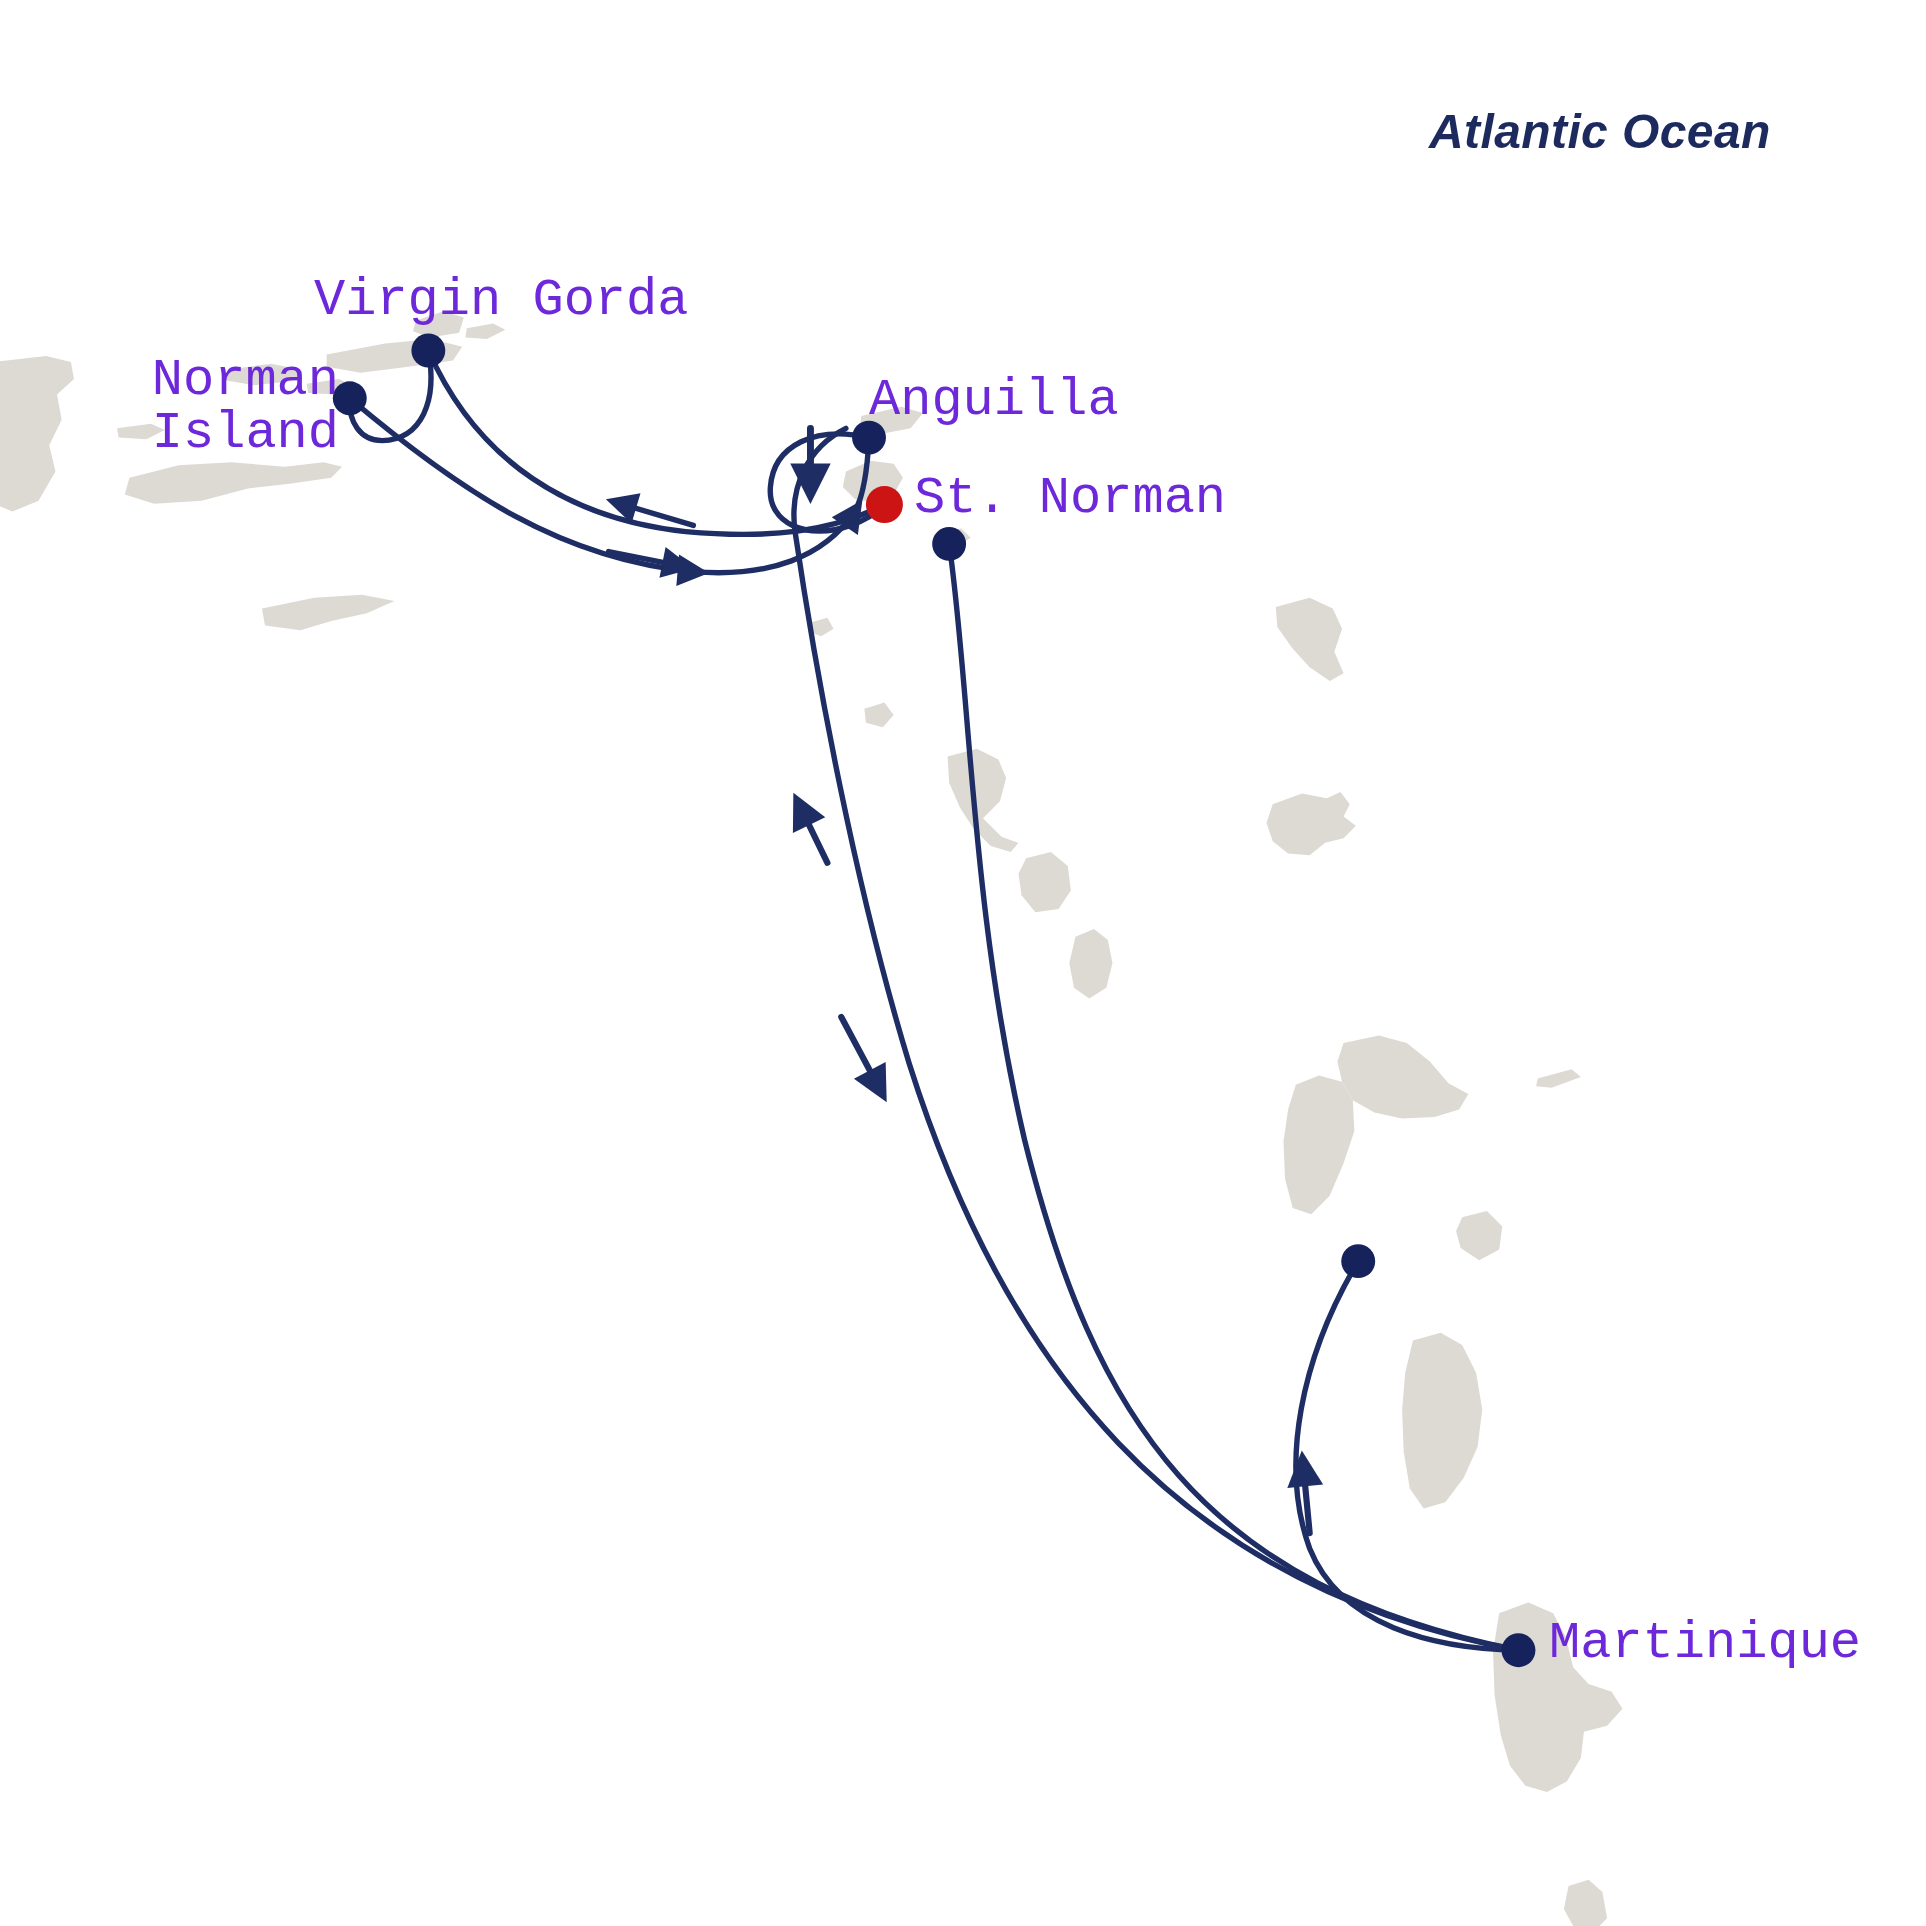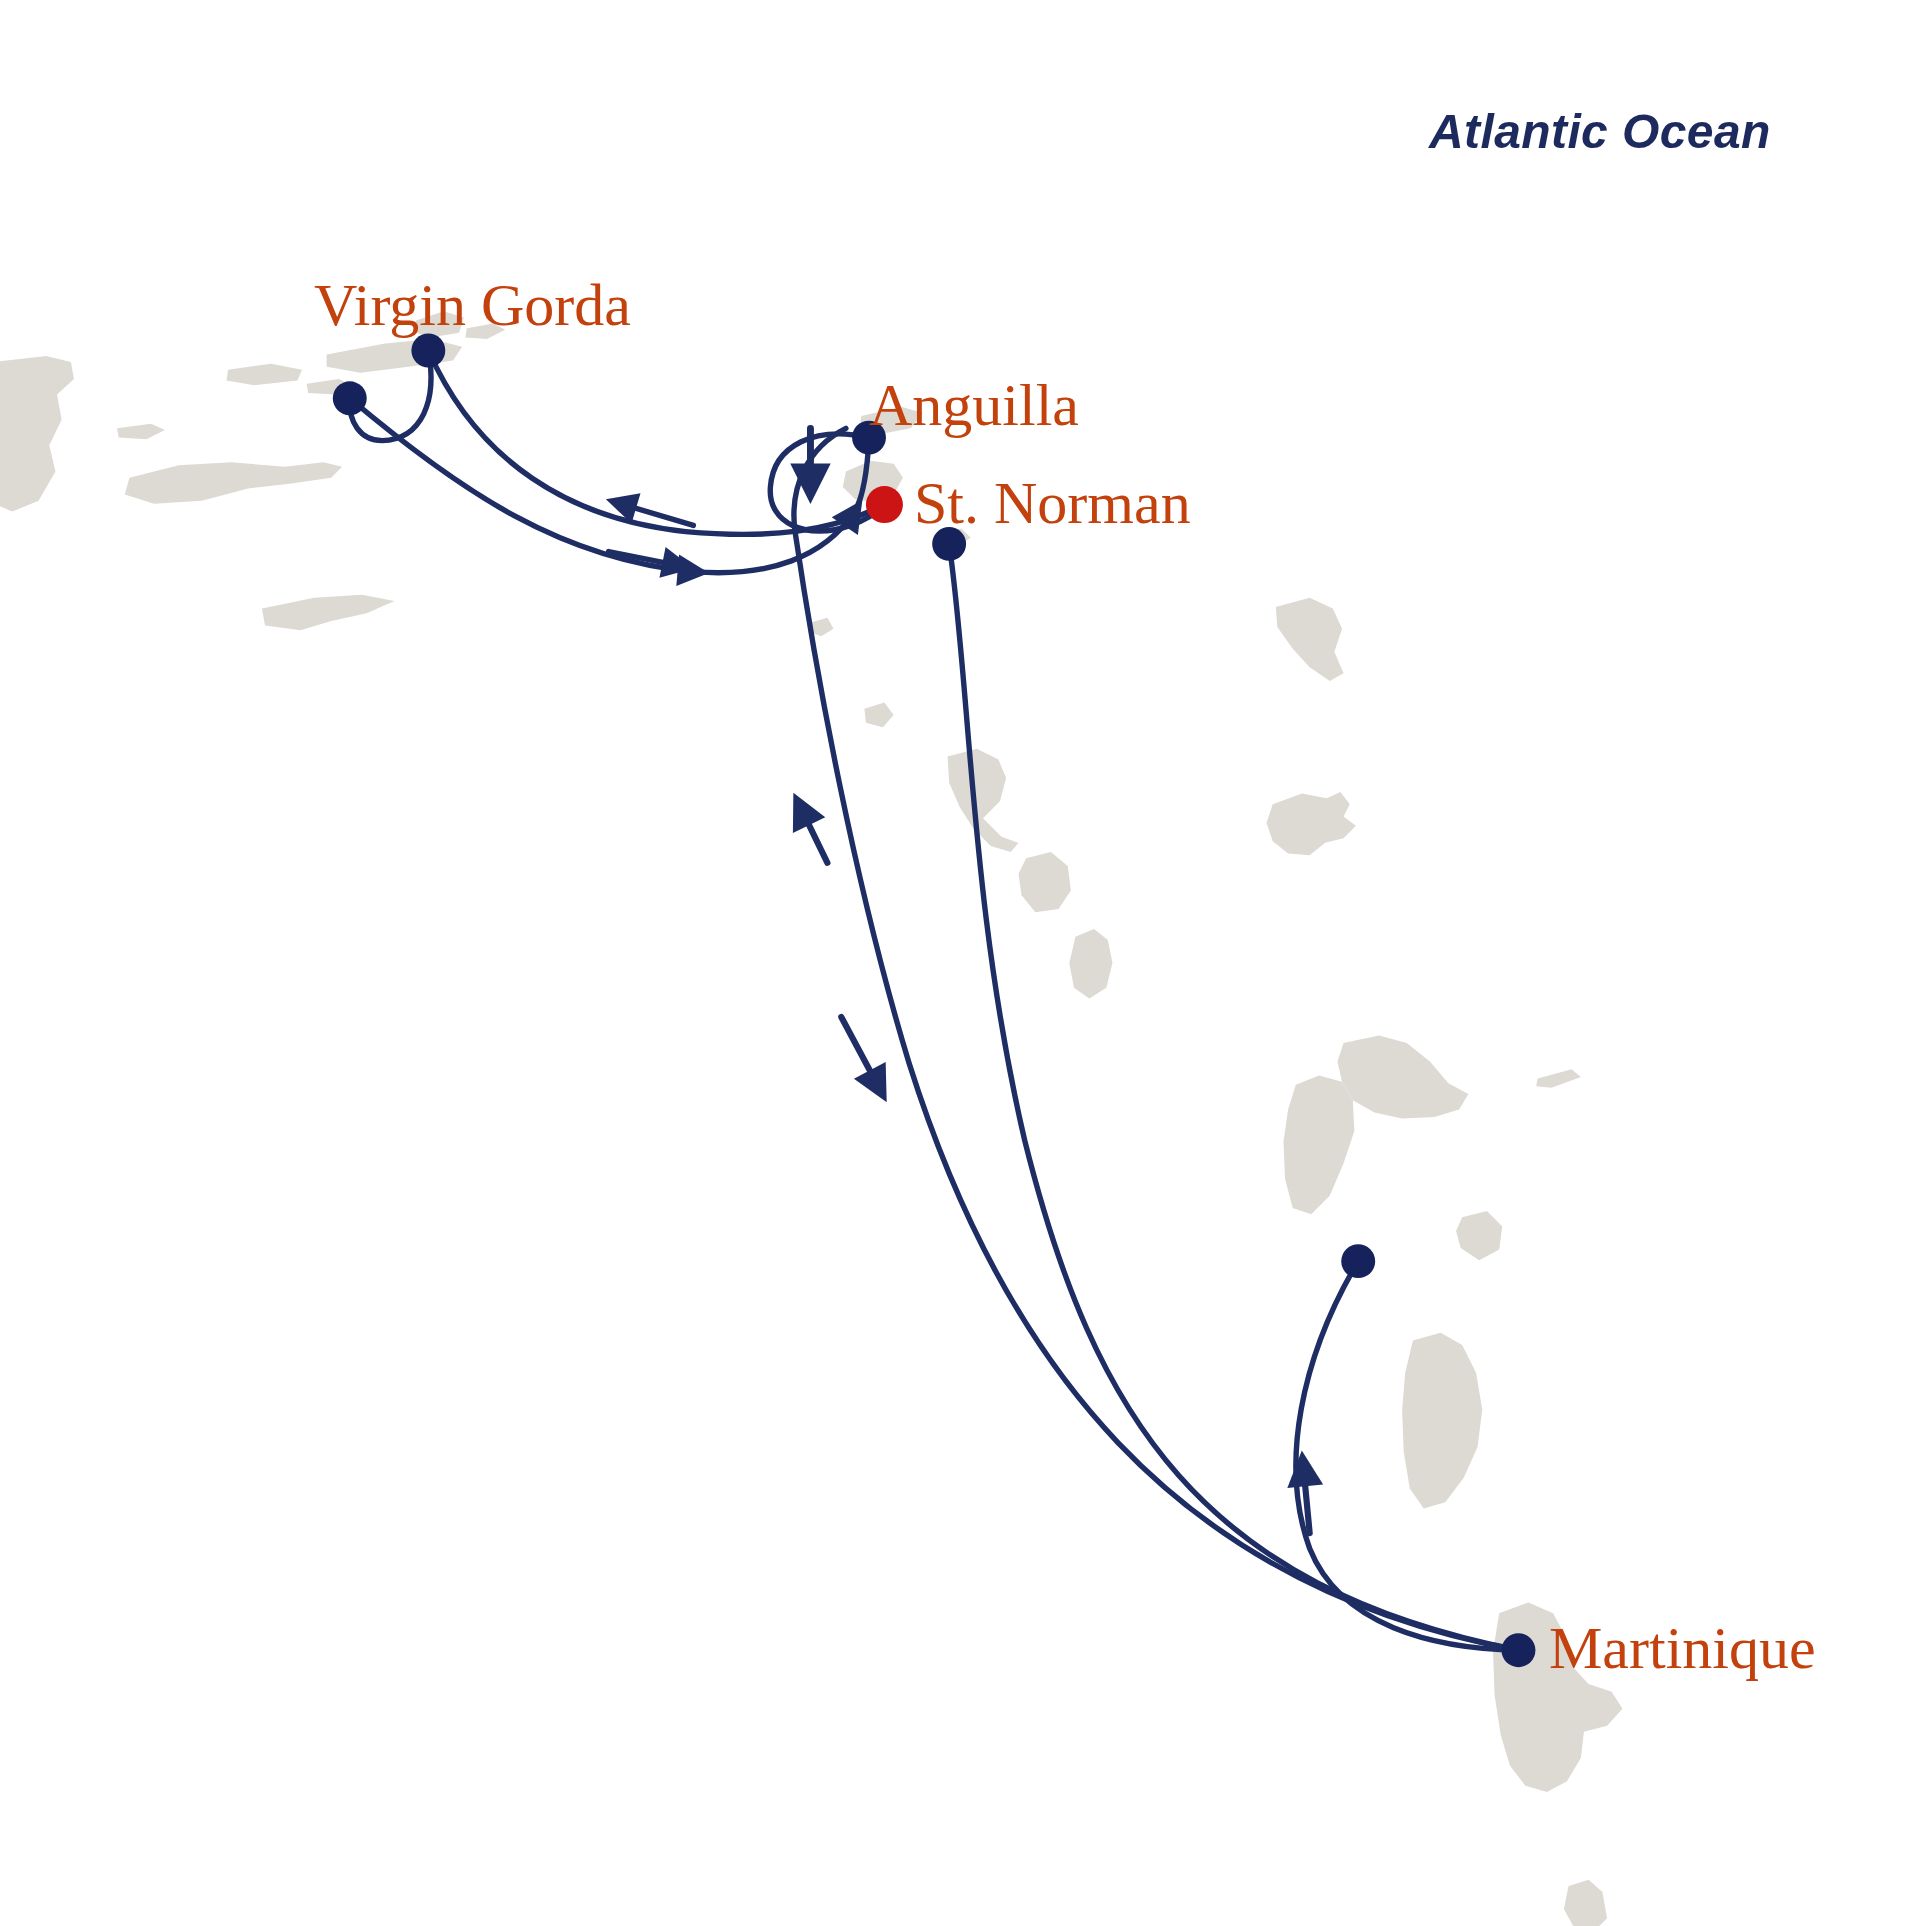--- a/index.html
+++ b/index.html
@@ -31,24 +31,24 @@
     font-style: italic;
     font-weight: 700;
     font-size: 48px;
     color: #1c2a5e;
     letter-spacing: 0.4px;
     white-space: nowrap;
     user-select: none;
   }
   .port-label {
     position: absolute;
-    font-family: Liberation Serif, serif;
+    font-family: Liberation Mono, monospace;
     font-weight: 400;
-    font-size: 60px;
-    color: #c2410c;
+    font-size: 52px;
+    color: #6d28d9;
     white-space: nowrap;
     line-height: 1.05;
     user-select: none;
   }
   .port-label.two-line { line-height: 1.02; }
   .port-label.align-right { text-align: right; }
 </style>
 </head>
 <body>
 
@@ -176,20 +176,24 @@
       <circle cx="1763" cy="1637" r="22" fill="#16225c"></circle>
       <circle cx="1971" cy="2142" r="22" fill="#16225c"></circle>
     </g>
   </svg>
 
   <div class="ocean-label" style="left:1429px; top:104px;">Atlantic Ocean</div>
 
 
   <div class="port-label" style="left:314px; top:274px;">Virgin Gorda</div>
 
+  <div class="port-label two-line align-right" style="left:0px; top:354px; width:339px;">
+    <span>Norman</span><br>
+    <span>Island</span>
+  </div>
 
   <div class="port-label" style="left:869px; top:374px;">Anguilla</div>
 
   <div class="port-label" style="left:914px; top:472px;">St. Norman</div>
 
 
 
   <div class="port-label" style="left:1549px; top:1617px;">Martinique</div>
 
 </div>

